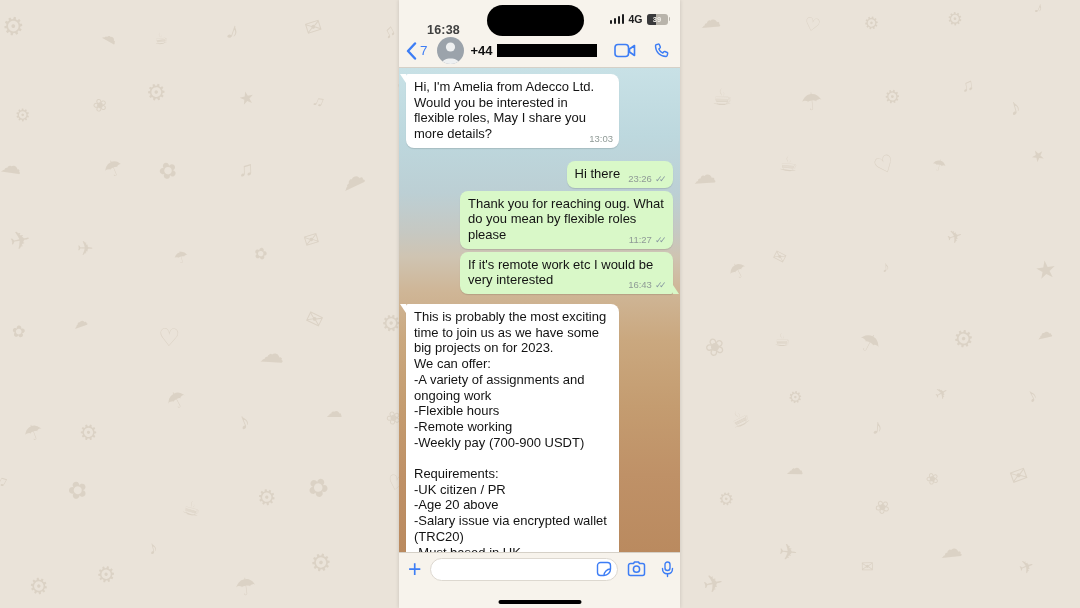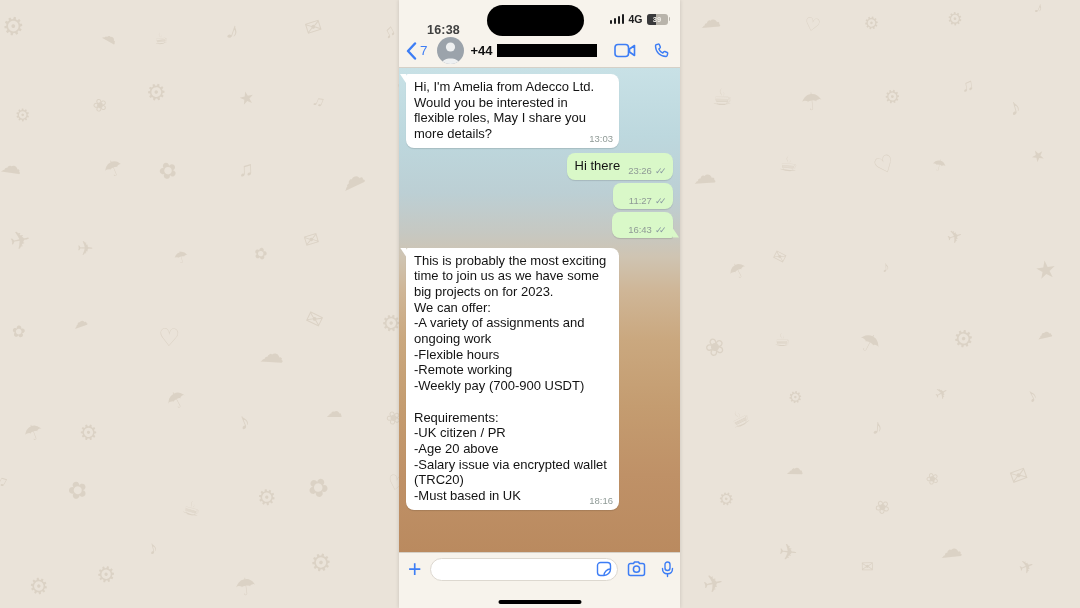--- a/index.html
+++ b/index.html
@@ -59,21 +59,21 @@
     height:484px; overflow:hidden; position:relative;
     background:linear-gradient(180deg,
       #c8e1e6 0%, #bdd8de 14%, #bccfd4 26%, #c6c8c2 34%,
       #cfc4b2 39%, #cfb697 46%, #caa87f 56%, #c49c70 70%,
       #bf9167 84%, #ba8a5f 100%);
   }
   .row { display:flex; padding:0 7px; margin-top:3px; }
   .row.in { justify-content:flex-start; }
   .row.out { justify-content:flex-end; }
   #chat .row:nth-child(1){ margin-top:6px; }
-  #chat .row:nth-child(2){ margin-top:5px; }
+  #chat .row:nth-child(2){ margin-top:13px; }
   #chat .row:nth-child(5){ margin-top:10px; }
   .bubble {
     position:relative; max-width:213px; padding:5px 8px 6px 8px;
     border-radius:8px; font-size:13px; line-height:15.7px; color:#131313;
     box-shadow:0 1px 1px rgba(0,0,0,.12);
   }
   .bubble.in { background:#ffffff; }
   .bubble.out { background:#d9f8c8; }
   .bubble.in.tail { border-top-left-radius:2px; }
   .bubble.out.tail { border-bottom-right-radius:2px; }
@@ -289,27 +289,27 @@
             <span>13:03</span>
           </span></div>
       </div>
       <div class="row out">
         <div class="bubble out"><span class="msg-text">Hi there</span><span class="meta">
             <span>23:26</span>
             <span class="ticks">✓✓</span>
           </span></div>
       </div>
       <div class="row out">
-        <div class="bubble out"><span class="meta">
+        <div class="bubble out"><span class="msg-text">Thank you for reaching oug. What do you mean by flexible roles please</span><span class="meta">
             <span>11:27</span>
             <span class="ticks">✓✓</span>
           </span></div>
       </div>
       <div class="row out">
-        <div class="bubble out tail"><span class="meta">
+        <div class="bubble out tail"><span class="msg-text">If it's remote work etc I would be very interested</span><span class="meta">
             <span>16:43</span>
             <span class="ticks">✓✓</span>
           </span></div>
       </div>
       <div class="row in">
         <div class="bubble in tail"><span class="msg-text">This is probably the most exciting time to join us as we have some big projects on for 2023.
 We can offer:
 -A variety of assignments and ongoing work
 -Flexible hours
 -Remote working

